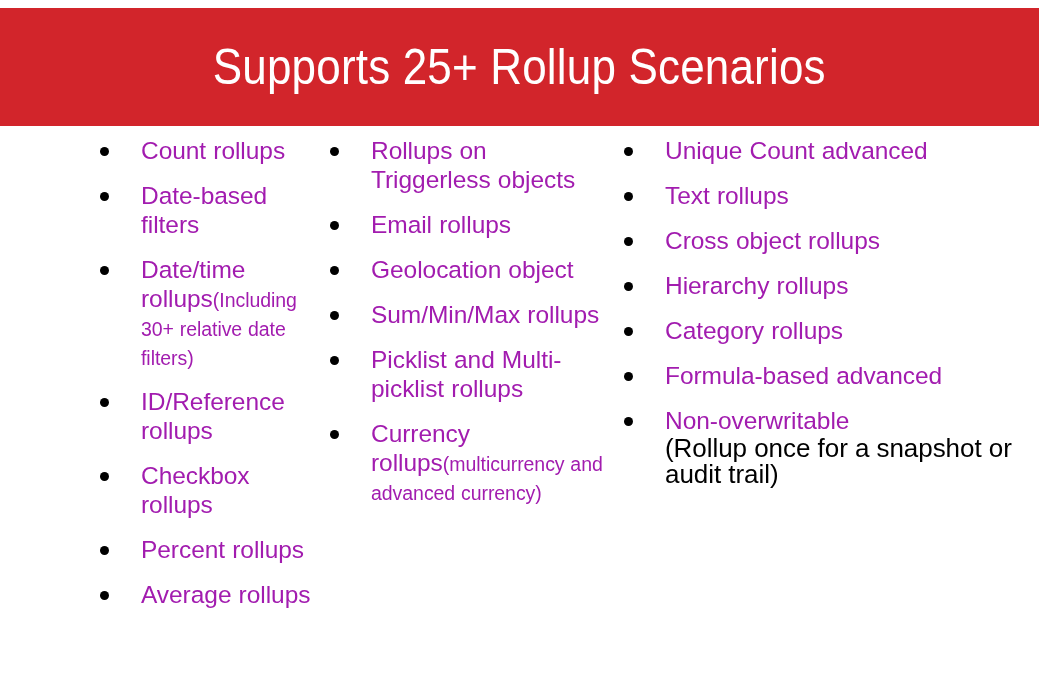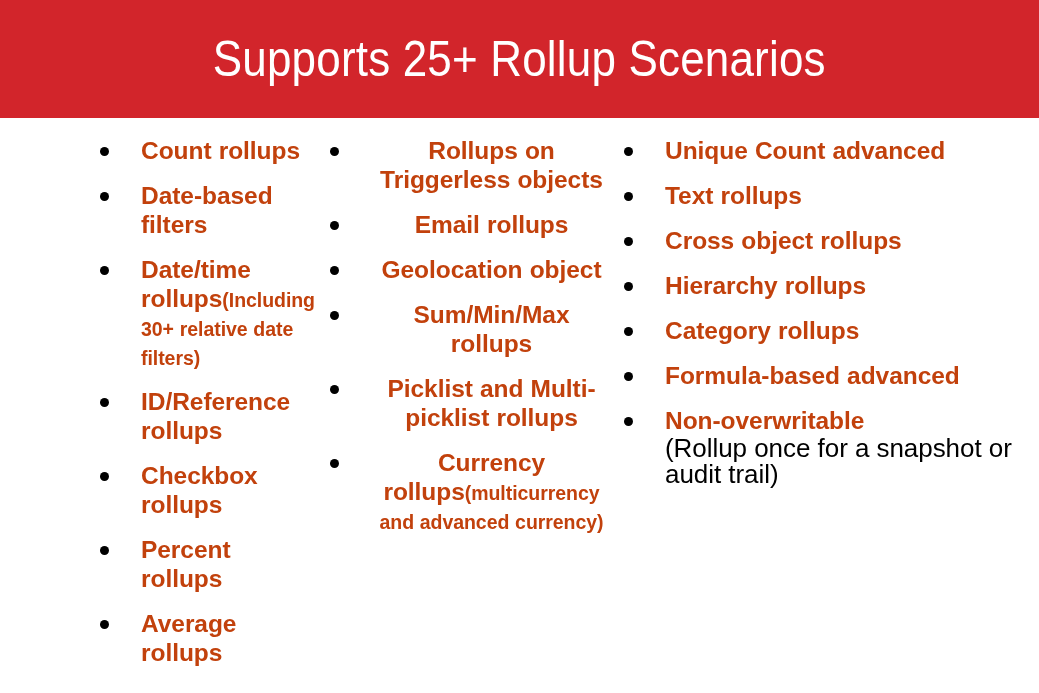--- a/index.html
+++ b/index.html
@@ -20,21 +20,21 @@
     width: 1039px;
     height: 693px;
     background: #ffffff;
     box-sizing: border-box;
   }
 
   
   .header-band {
     position: absolute;
     left: 0;
-    top: 0;
+    top: 8px;
     width: 1039px;
     height: 118px;
     background: #d2252b;
     display: flex;
     align-items: center;
     justify-content: center;
   }
 
   .header-title {
     color: #ffffff;
@@ -59,21 +59,21 @@
     display: flex;
     align-items: flex-start;
   }
 
   .column {
     box-sizing: border-box;
     padding-top: 18px;
   }
 
   .column-1 { width: 315px; padding-left: 96px; }
-  .column-2 { width: 297px; padding-left: 11px; text-align: center; }
+  .column-2 { width: 297px; padding-left: 11px; }
   .column-3 { width: 427px; padding-left: 8px; }
 
   .bullet-list {
     list-style: none;
     margin: 0;
     padding: 0;
   }
 
   .bullet-item {
     position: relative;
@@ -87,24 +87,24 @@
     left: 4px;
     top: 11px;
     width: 9px;
     height: 9px;
     border-radius: 50%;
     background: #000000;
   }
 
   .bullet-text {
     display: block;
-    color: #c2410c;
+    color: #a21caf;
     font-size: 24.5px;
     line-height: 29px;
-    font-weight: 700;
+    font-weight: 400;
     letter-spacing: -0.05px;
     word-spacing: 0.4px;
   }
 
   .bullet-note {
     font-size: 19px;
     line-height: 26px;
     letter-spacing: -0.05px;
   }
 

